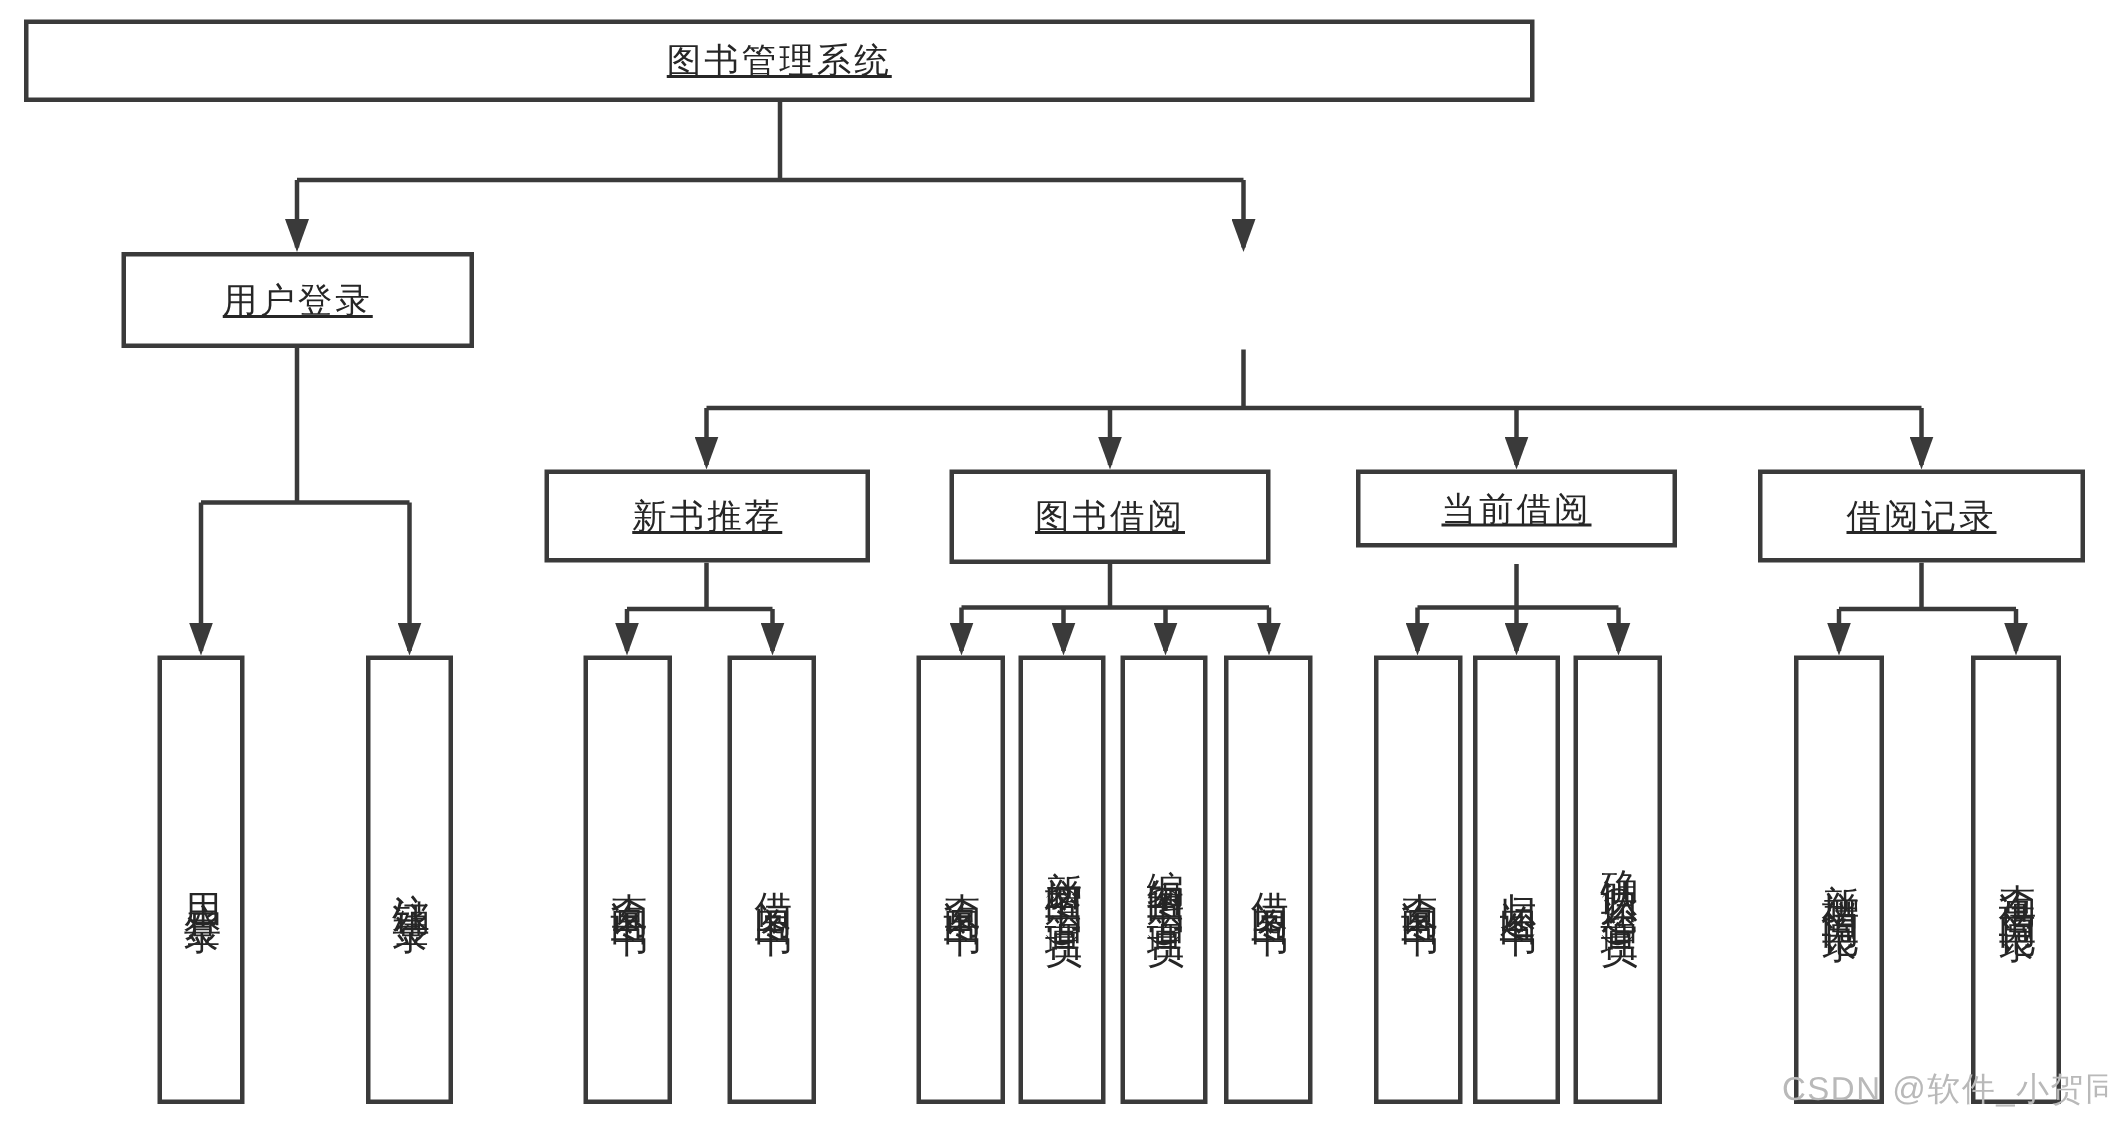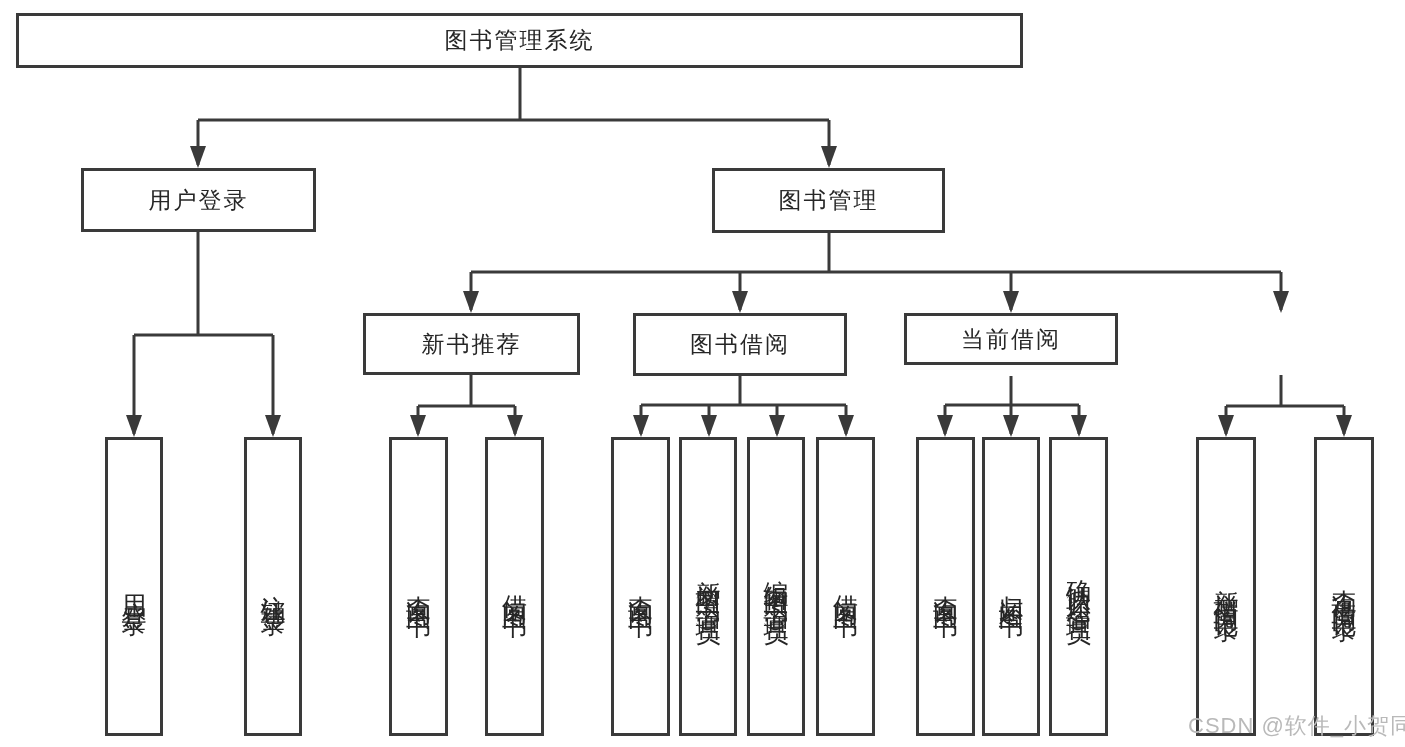--- a/index.html
+++ b/index.html
@@ -8,21 +8,21 @@
     font-family:"Liberation Sans",sans-serif;overflow:hidden;
   }
   .wires{position:absolute;left:0;top:0;z-index:1;}
   .wires path{stroke:var(--line,#3a3a3a);stroke-width:3;fill:none;}
   .wires marker path{fill:var(--line,#3a3a3a);stroke:none;}
   .box{
     position:absolute;box-sizing:border-box;background:#ffffff;
     border:3px solid var(--line,#3a3a3a);color:var(--text,#262626);
     display:flex;align-items:center;justify-content:center;z-index:2;
   }
-  .box.h{font-size:23px;letter-spacing:2px;white-space:nowrap;}
+  .box.h{font-size:23px;letter-spacing:2px;white-space:nowrap;text-decoration:underline;}
   .box.v{
     writing-mode:vertical-rl;font-size:25px;letter-spacing:6px;line-height:1;
   }
   .watermark{
     position:absolute;z-index:5;font-size:22px;letter-spacing:1px;
     color:var(--wm,#b9b9b9);white-space:nowrap;
   }
 </style>
 </head>
 <body>
@@ -61,25 +61,25 @@
     <path d="M945 405 V434" marker-end="url(#arrowhead)"></path>
     <path d="M1011 405 V434" marker-end="url(#arrowhead)"></path>
     <path d="M1079 405 V434" marker-end="url(#arrowhead)"></path>
     <path d="M1226 406 V434" marker-end="url(#arrowhead)"></path>
     <path d="M1344 406 V434" marker-end="url(#arrowhead)"></path>
   </svg>
 
   <div class="box h" style="left:16px;top:13px;width:1007px;height:55px">图书管理系统</div>
 
   <div class="box h" style="left:81px;top:168px;width:235px;height:64px">用户登录</div>
-  <div class="box h" style="left:712px;top:168px;width:233px;height:65px">图书管理</div>
 
   <div class="box h" style="left:363px;top:313px;width:217px;height:62px">新书推荐</div>
   <div class="box h" style="left:633px;top:313px;width:214px;height:63px">图书借阅</div>
   <div class="box h" style="left:904px;top:313px;width:214px;height:52px">当前借阅</div>
+  <div class="box h" style="left:1172px;top:313px;width:218px;height:62px">借阅记录</div>
 
   <div class="box v" style="left:105px;top:437px;width:58px;height:299px">用户登录</div>
   <div class="box v" style="left:244px;top:437px;width:58px;height:299px">注销登录</div>
 
   <div class="box v" style="left:389px;top:437px;width:59px;height:299px">查询图书</div>
   <div class="box v" style="left:485px;top:437px;width:59px;height:299px">借阅图书</div>
 
   <div class="box v" style="left:611px;top:437px;width:59px;height:299px">查询图书</div>
   <div class="box v" style="left:679px;top:437px;width:58px;height:299px">新增图书（管理员）</div>
   <div class="box v" style="left:747px;top:437px;width:58px;height:299px">编辑图书（管理员）</div>

